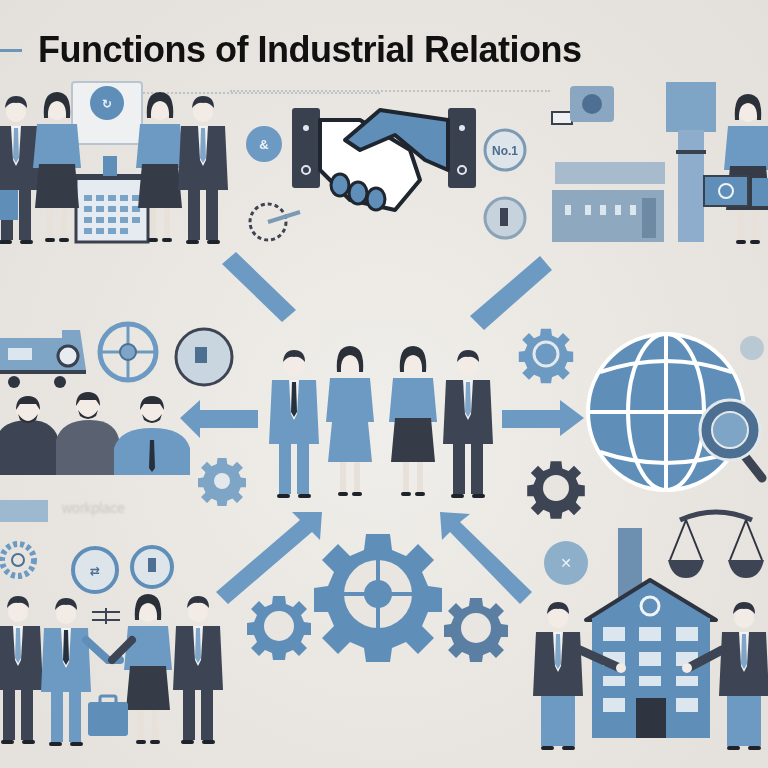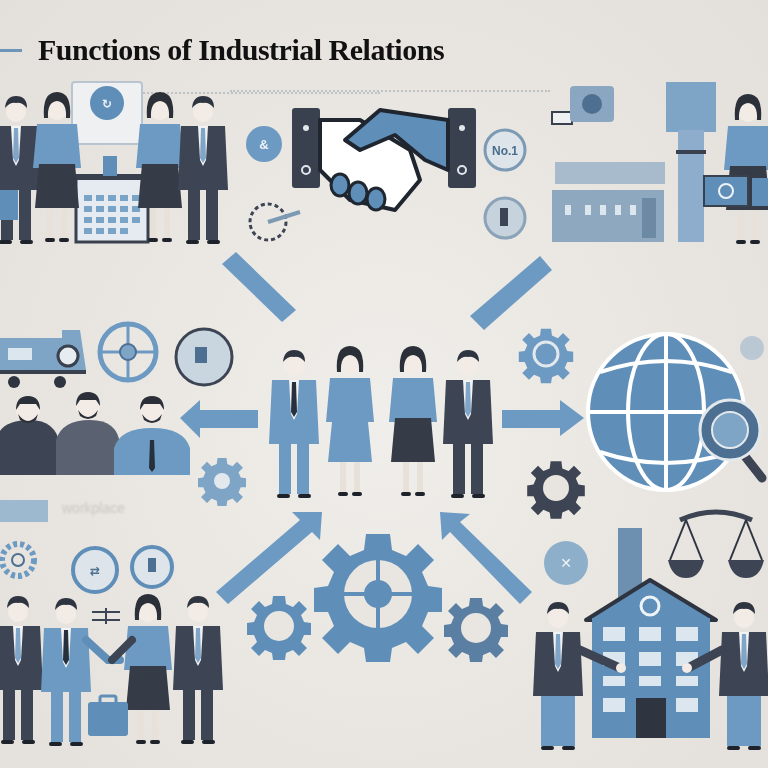--- a/index.html
+++ b/index.html
@@ -13,22 +13,22 @@
     background: radial-gradient(ellipse at 50% 55%, #f0eeea 0%, #e8e5e0 60%, #e3e0db 100%);
   }
   .title-bar {
     position: absolute; left: 0; top: 30px; height: 40px;
     display: flex; align-items: center;
   }
   .title-dash {
     width: 22px; height: 3px; background: #6d95b8; margin-left: 0; margin-right: 16px;
   }
   .title {
-    font-family: Liberation Serif, serif;
-    font-weight: bold; font-size: 30px; color: #111;
+    font-family: Liberation Sans, sans-serif;
+    font-weight: bold; font-size: 36px; color: #111;
     letter-spacing: -0.5px;
   }
   svg.art { position: absolute; left: 0; top: 0; }
   .dotline {
     position: absolute; height: 0; border-top: 2px dotted #9aa7b3; opacity: 0.55;
   }
   .faint-text {
     position: absolute; font-size: 14px; color: #c9c6c1; filter: blur(1px);
   }
 </style>

